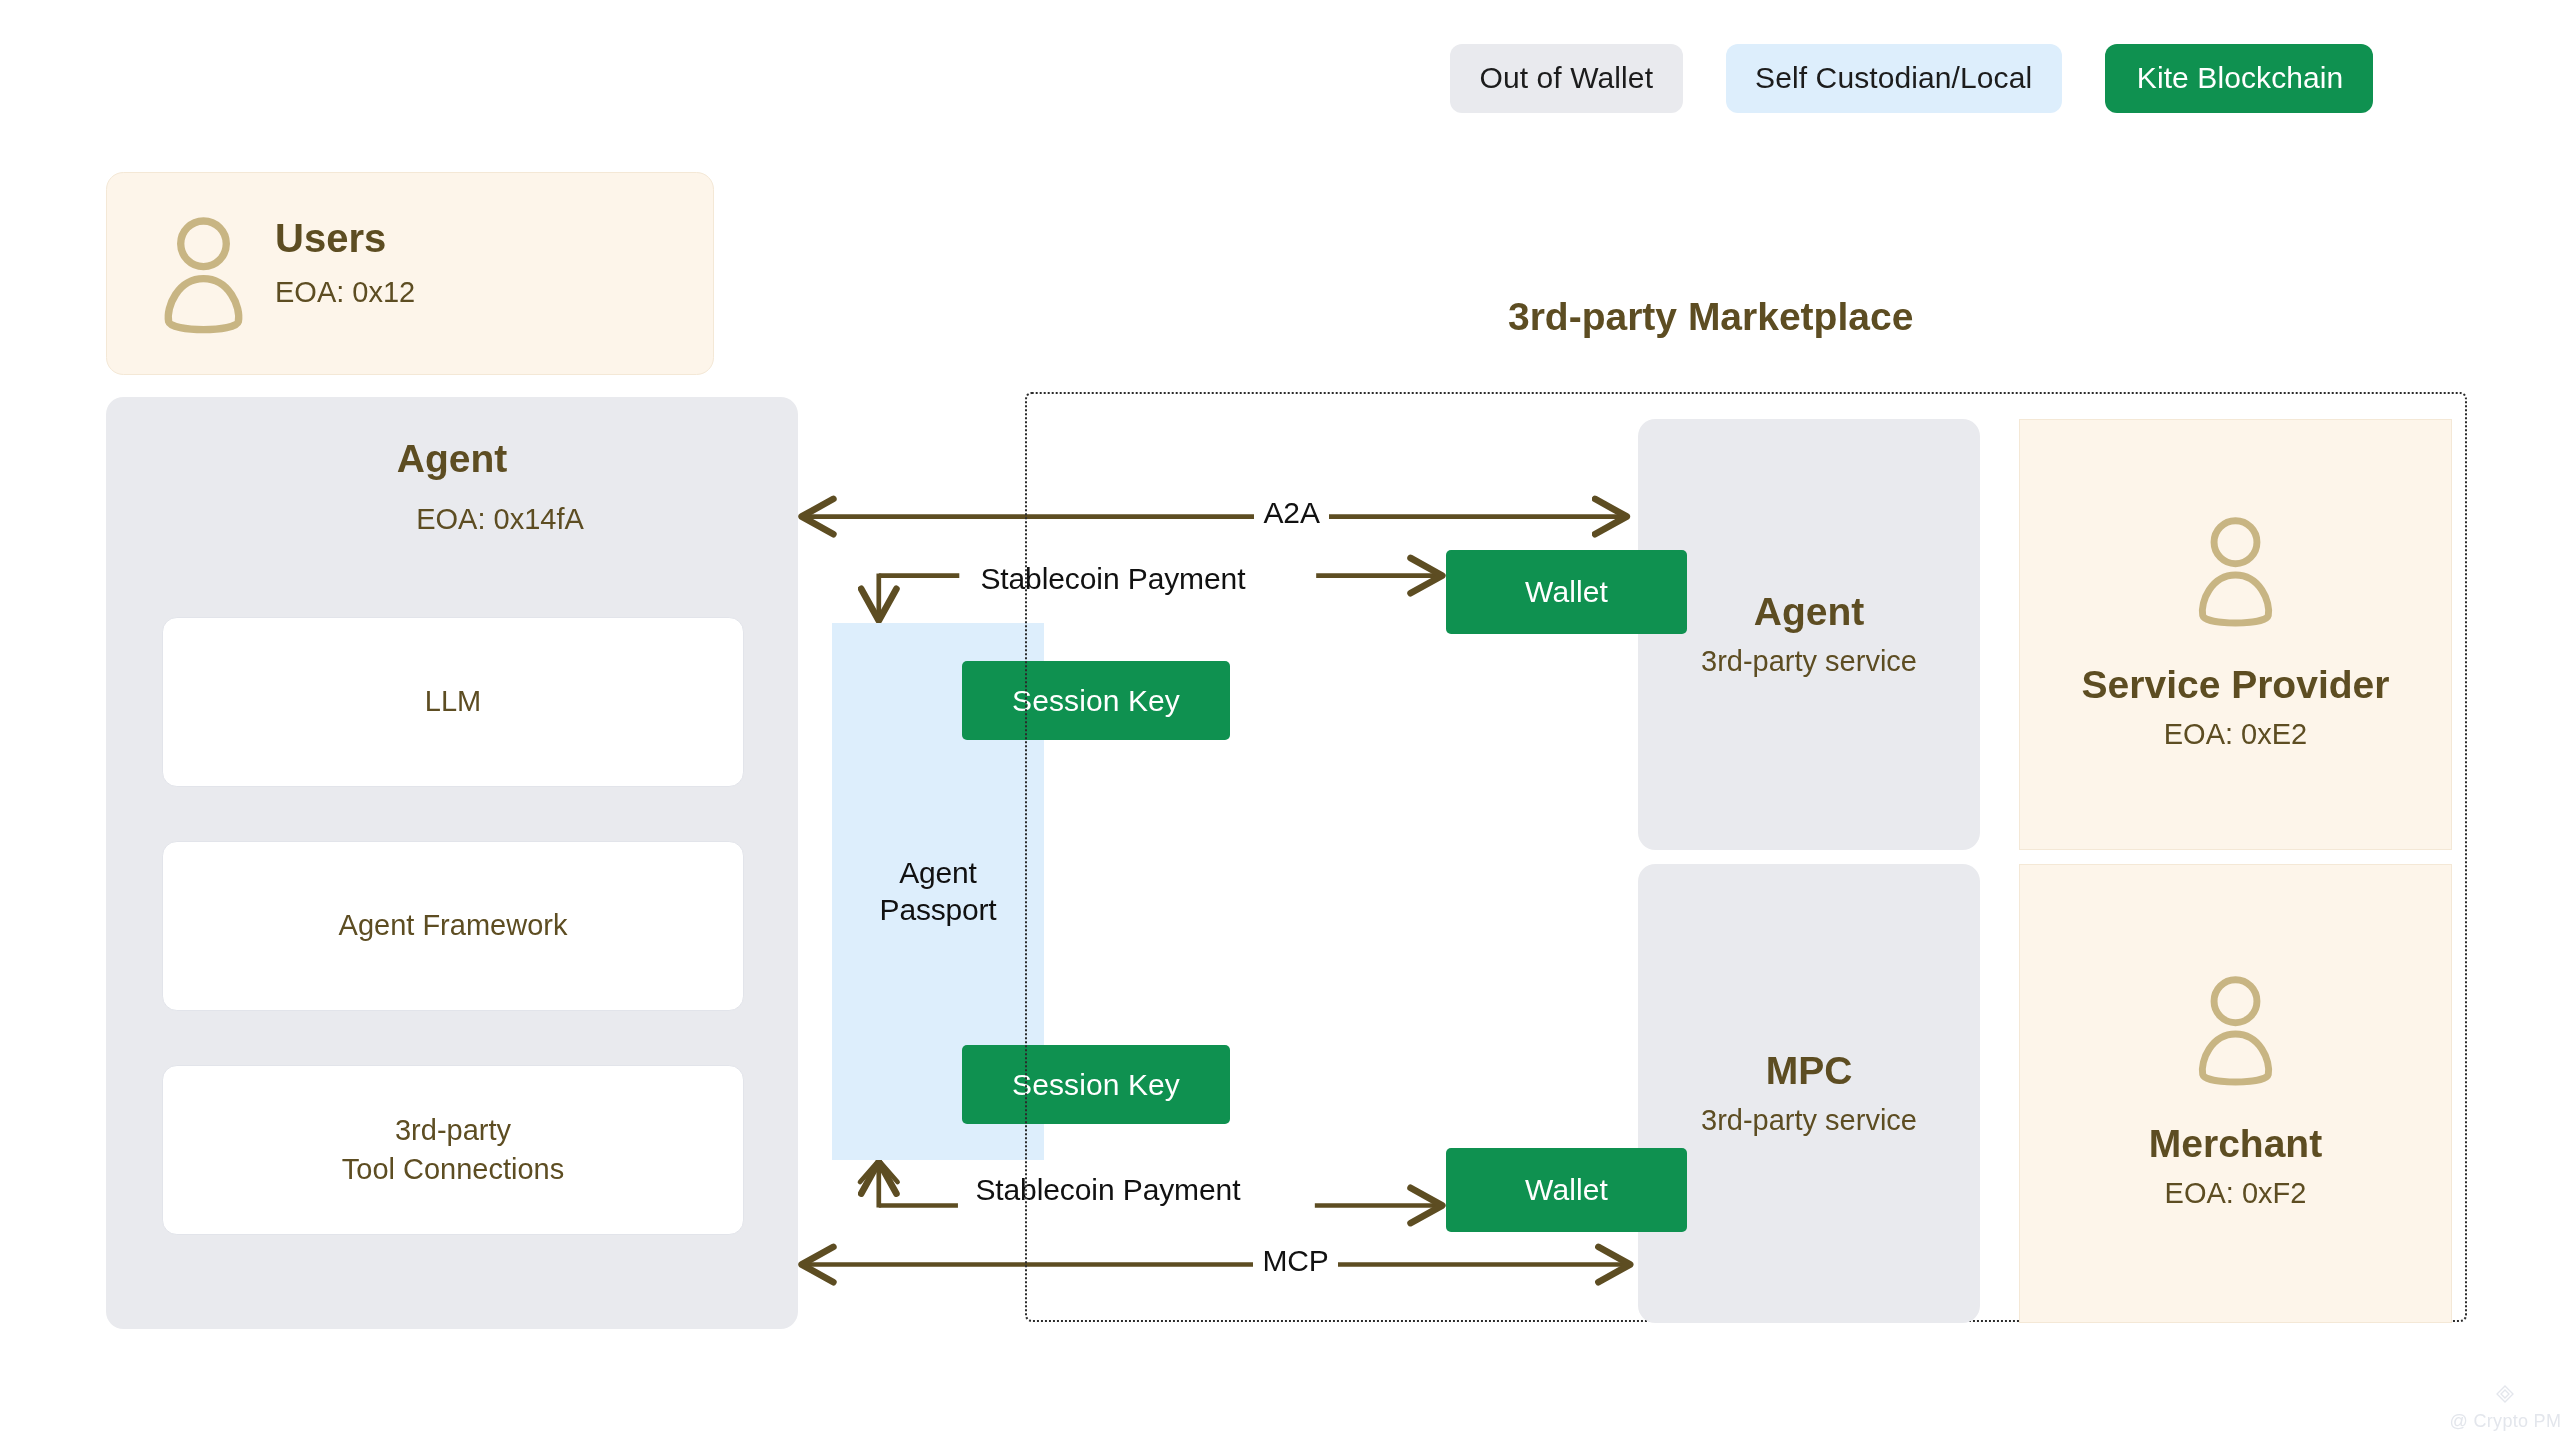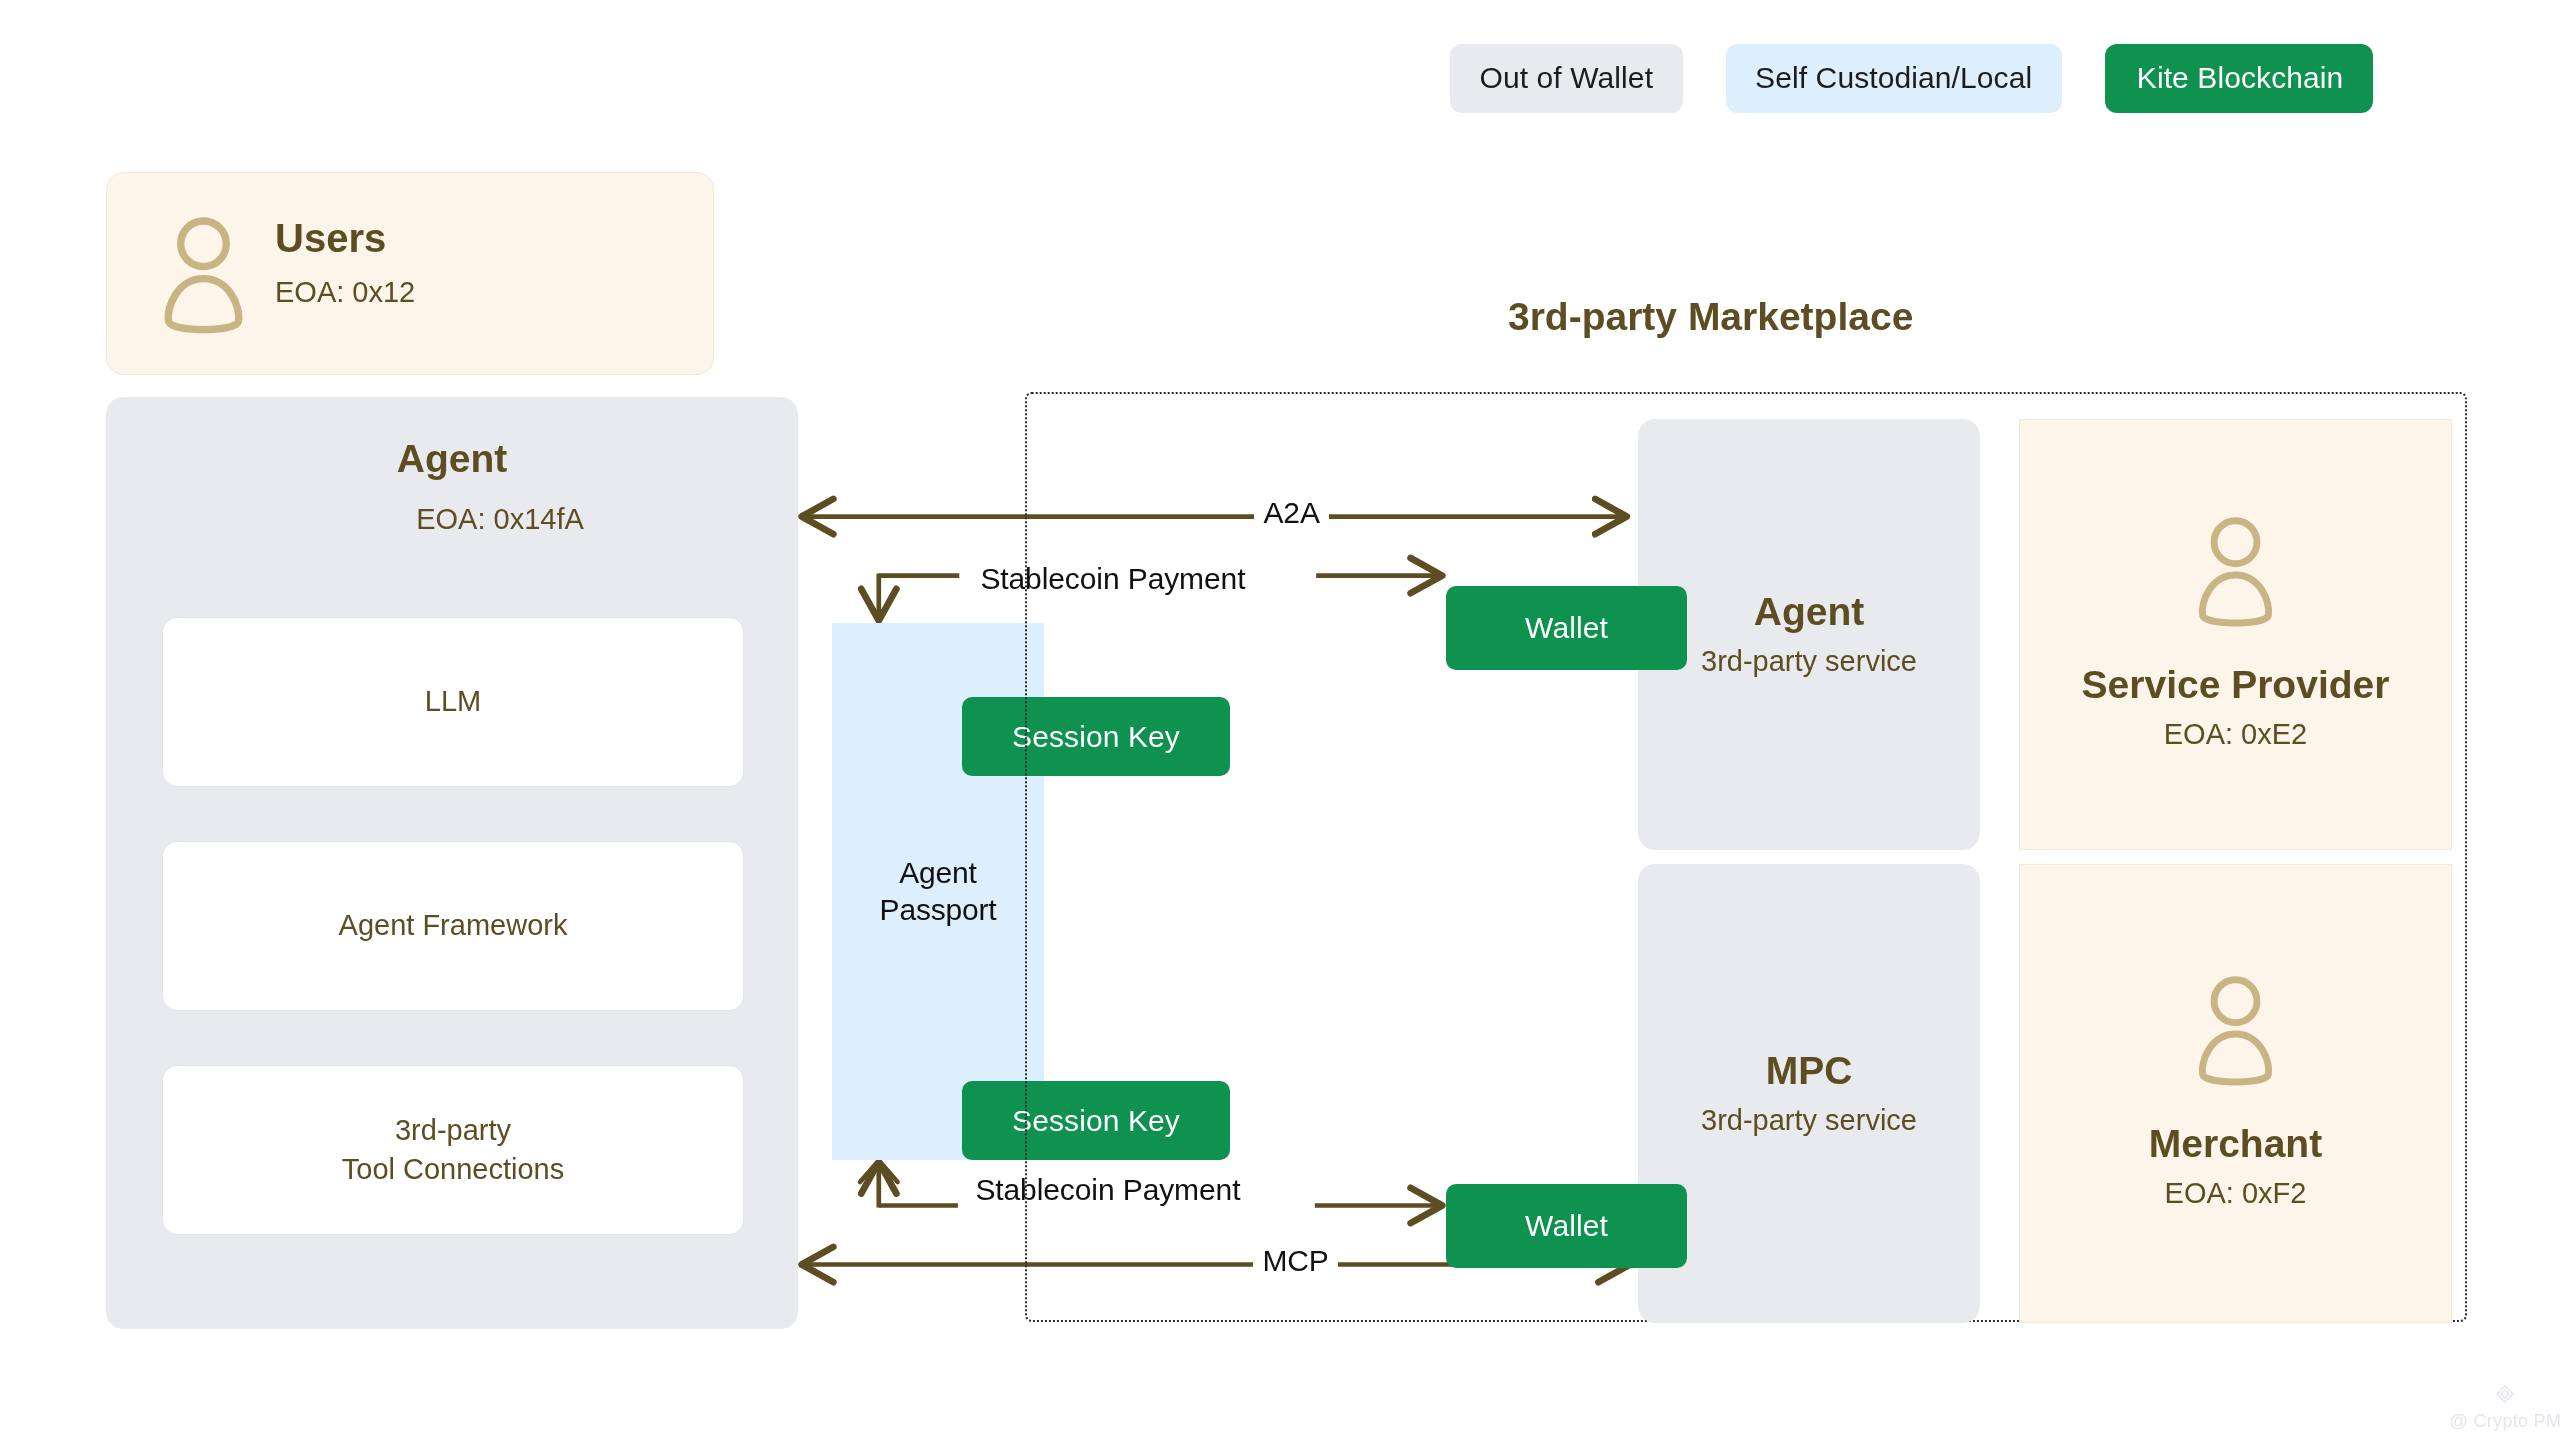--- a/index.html
+++ b/index.html
@@ -155,28 +155,27 @@
     text-align: center;
     line-height: 1.22;
     letter-spacing: -0.2px;
   }
 
   
   .badge-green {
     position: absolute;
     background: #0f9150;
     color: #ffffff;
-    border-radius: 10px;
+    border-radius: 5px;
     display: flex;
     align-items: center;
     justify-content: center;
     font-size: 30px;
     white-space: nowrap;
     letter-spacing: 0.1px;
-    margin-top: 36px;
   }
   #session-key-top    { left: 962px; top: 661px;  width: 268px; height: 79px; }
   #session-key-bottom { left: 962px; top: 1045px; width: 268px; height: 79px; }
   #wallet-top         { left: 1446px; top: 550px;  width: 241px; height: 84px; }
   #wallet-bottom      { left: 1446px; top: 1148px; width: 241px; height: 84px; }
 
   
   #marketplace-title {
     position: absolute;
     left: 1508px;

